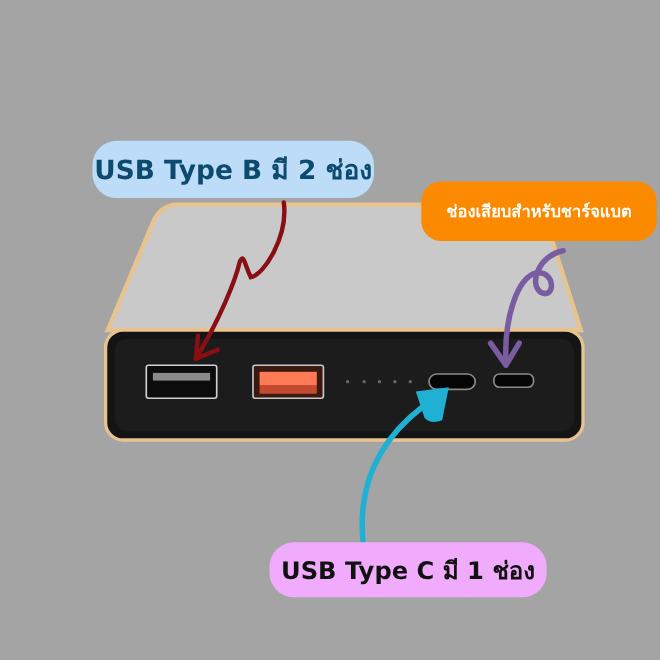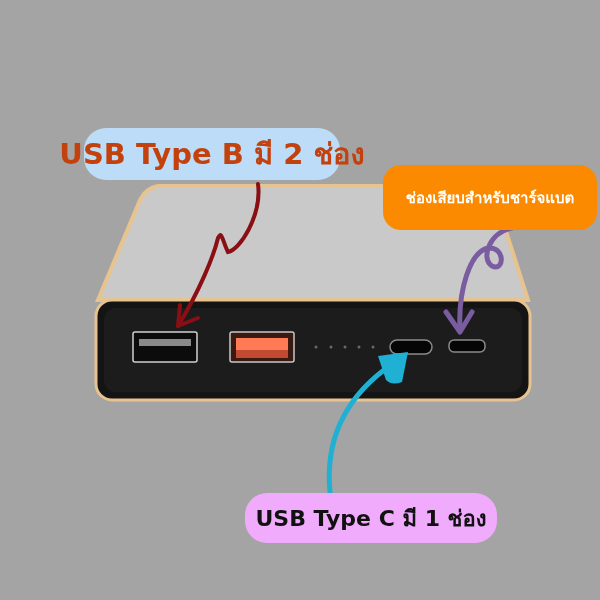--- a/index.html
+++ b/index.html
@@ -2,22 +2,22 @@
 <html><head>
 <meta charset="utf-8">
 <style>
   html, body { margin:0; padding:0; }
   body { width:600px; height:600px; background:#a4a4a4; position:relative; overflow:hidden; font-family:"DejaVu Sans", sans-serif; }
   .scene { position:absolute; left:0; top:0; width:600px; height:600px; }
   .label {
     position:absolute; border-radius:22px; display:flex; align-items:center; justify-content:center;
     font-weight:bold; white-space:nowrap;
   }
-  .label-b { left:84px; top:128px; width:256px; height:52px; background:#bcdcf7; color:#c2410c; font-size:29px; }
-  .label-charge { left:383px; top:165px; width:214px; height:65px; background:#fb8a00; color:#fff; font-size:15px; border-radius:18px; }
+  .label-b { left:84px; top:128px; width:256px; height:52px; background:#bcdcf7; color:#0c4a6e; font-size:24px; }
+  .label-charge { left:383px; top:165px; width:214px; height:54px; background:#fb8a00; color:#fff; font-size:15px; border-radius:18px; }
   .label-c { left:245px; top:493px; width:252px; height:50px; background:#f0abfc; color:#111; font-size:22px; }
 </style>
 </head>
 <body>
 
 <svg class="scene" viewBox="0 0 600 600" width="600" height="600">
 
   <path d="M158 186 L478 186 Q490 188 496 200 L528 300 L98 300 L140 200 Q146 188 158 186 Z" fill="#c9c9c9" stroke="#e7c48f" stroke-width="4"></path>
 
   <rect x="96" y="300" width="434" height="100" rx="16" fill="#141414" stroke="#e7c48f" stroke-width="3"></rect>

